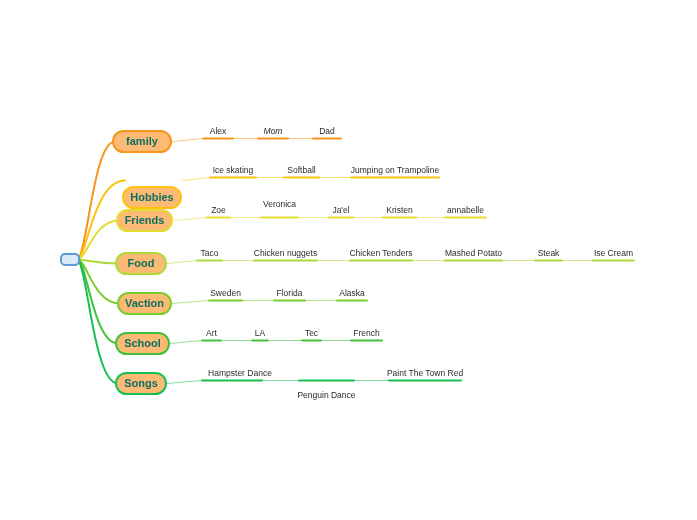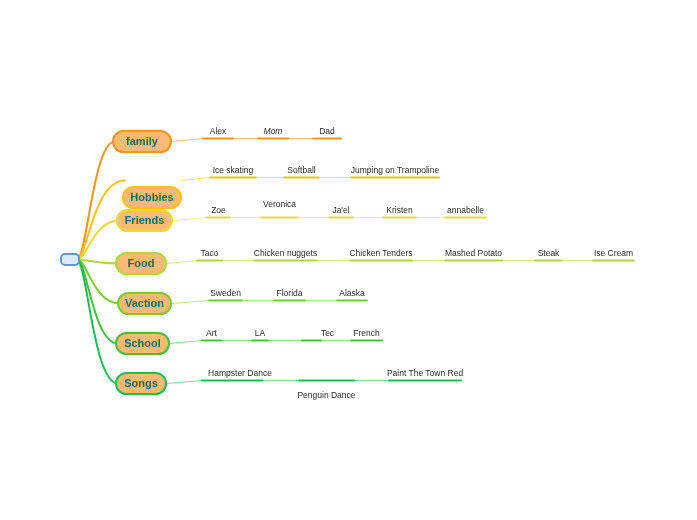--- a/index.html
+++ b/index.html
@@ -161,21 +161,21 @@
       <span class="branch-label" style="color: rgb(12, 110, 98);">Vaction</span>
     </div>
     <div class="child-topic" style="left: 201px; width: 49px; top: 287.5px; color: rgb(43, 43, 43);">Sweden</div>
     <div class="child-topic" style="left: 266px; width: 47px; top: 287.5px; color: rgb(43, 43, 43);">Florida</div>
     <div class="child-topic" style="left: 329px; width: 46px; top: 287.5px; color: rgb(43, 43, 43);">Alaska</div>
     <div class="branch-node" style="left: 115px; top: 332px; width: 55px; height: 23px; border-color: rgb(68, 193, 60);">
       <span class="branch-label" style="color: rgb(12, 110, 98);">School</span>
     </div>
     <div class="child-topic" style="left: 194px; width: 35px; top: 327.5px; color: rgb(43, 43, 43);">Art</div>
     <div class="child-topic" style="left: 244px; width: 32px; top: 327.5px; color: rgb(43, 43, 43);">LA</div>
-    <div class="child-topic" style="left: 310px; width: 35px; top: 327.5px; color: rgb(43, 43, 43);">Tec</div>
+    <div class="child-topic" style="left: 294px; width: 35px; top: 327.5px; color: rgb(43, 43, 43);">Tec</div>
     <div class="child-topic" style="left: 343px; width: 47px; top: 327.5px; color: rgb(43, 43, 43);">French</div>
     <div class="branch-node" style="left: 115px; top: 372px; width: 52px; height: 23px; border-color: rgb(23, 190, 83);">
       <span class="branch-label" style="color: rgb(12, 110, 98);">Songs</span>
     </div>
     <div class="child-topic" style="left: 194px; width: 76px; top: 367.5px; color: rgb(43, 43, 43); margin-left: 8px;">Hampster Dance</div>
     <div class="child-topic" style="left: 291px; width: 71px; top: 367.5px; color: rgb(43, 43, 43); margin-top: 22px;">Penguin Dance</div>
     <div class="child-topic" style="left: 381px; width: 88px; top: 367.5px; color: rgb(43, 43, 43);">Paint The Town Red</div>
   </div>
 
 </body></html>

